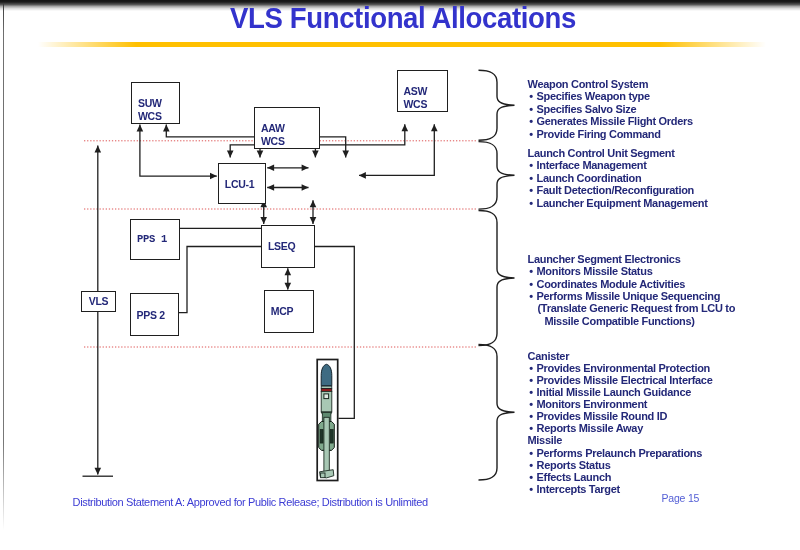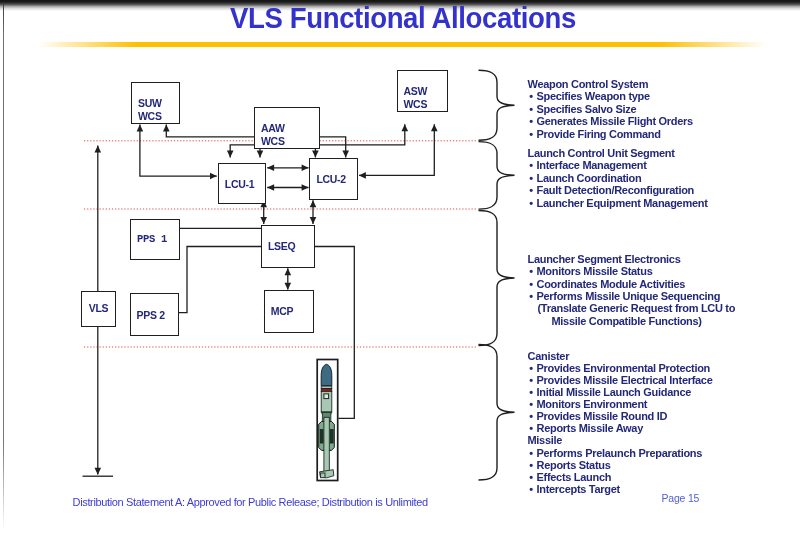--- a/index.html
+++ b/index.html
@@ -26,29 +26,29 @@
   .dbox.ctr{justify-content:center;padding-left:0;}
   #box-suw {left:131px;  top:82px;    width:48.5px;height:41.5px;}
   #box-aaw {left:254px;  top:82px;    width:65.5px;height:41.5px;margin-top:25px;}
   #box-asw {left:396.5px;top:70px;    width:51px;  height:41.5px;}
   #box-lcu1{left:217.8px;top:163px; width:48.5px;height:41.4px;}
   #box-lcu2{left:309.4px;top:158.2px; width:48.7px;height:41.4px;}
   #box-pps1{left:130px;  top:219.4px; width:49.7px;height:41px;font-family:Liberation Mono, monospace;}
   #box-pps2{left:129.6px;top:293.1px; width:49px;  height:43px;}
   #box-lseq{left:261px;  top:224.6px; width:54px;  height:43px;}
   #box-mcp {left:263.7px;top:290.3px; width:50px;  height:42.5px;}
-  #box-vls {left:80.7px; top:290.9px; width:35.7px;height:36px;}
+  #box-vls {left:80.7px; top:290.9px; width:35.7px;height:21px;}
   
   .ann{position:absolute;color:#232878;font-weight:bold;font-size:11px;letter-spacing:-0.3px;}
   .ann .ln{position:relative;}
   .ann .bullet{position:absolute;left:1.8px;top:0;}
   .ann .itx{display:inline-block;margin-left:9px;}
   .ann .head{margin-left:0;}
   .ann .cont1{display:inline-block;margin-left:10px;}
-  .ann .cont2{display:inline-block;margin-left:24px;}
+  .ann .cont2{display:inline-block;margin-left:17px;}
   #sec-wcs {left:527.5px;top:78px;  line-height:12.4px;}
   #sec-lcu {left:527.5px;top:146.9px;line-height:12.4px;}
   #sec-lse {left:527.5px;top:252.7px;line-height:12.4px;}
   #sec-can {left:527.5px;top:349.9px;line-height:12.08px;}
   
   #footer{position:absolute;left:72.6px;top:495.7px;font-size:11px;color:#3c3cd4;letter-spacing:-0.36px;}
   #page-num{position:absolute;left:661.5px;top:492.2px;font-size:10.5px;color:#5560d6;letter-spacing:-0.2px;}
   svg{position:absolute;left:0;top:0;}
 </style>
 </head>
@@ -132,21 +132,20 @@
     </g>
   </svg>
 
   <div class="dbox wcs" id="box-suw">SUW
 WCS</div>
   <div class="dbox wcs" id="box-aaw">AAW
 WCS</div>
   <div class="dbox wcs" id="box-asw">ASW
 WCS</div>
   <div class="dbox" id="box-lcu1">LCU-1</div>
-  <div class="dbox" id="box-lcu2">LCU-2</div>
   <div class="dbox" id="box-pps1">PPS 1</div>
   <div class="dbox" id="box-pps2">PPS 2</div>
   <div class="dbox" id="box-lseq">LSEQ</div>
   <div class="dbox" id="box-mcp">MCP</div>
   <div class="dbox ctr" id="box-vls">VLS</div>
 
   <div class="ann" id="sec-wcs">
     <div class="ln"><span class="head">Weapon Control System</span></div>
     <div class="ln"><span class="bullet">•</span><span class="itx">Specifies Weapon type</span></div>
     <div class="ln"><span class="bullet">•</span><span class="itx">Specifies Salvo Size</span></div>

